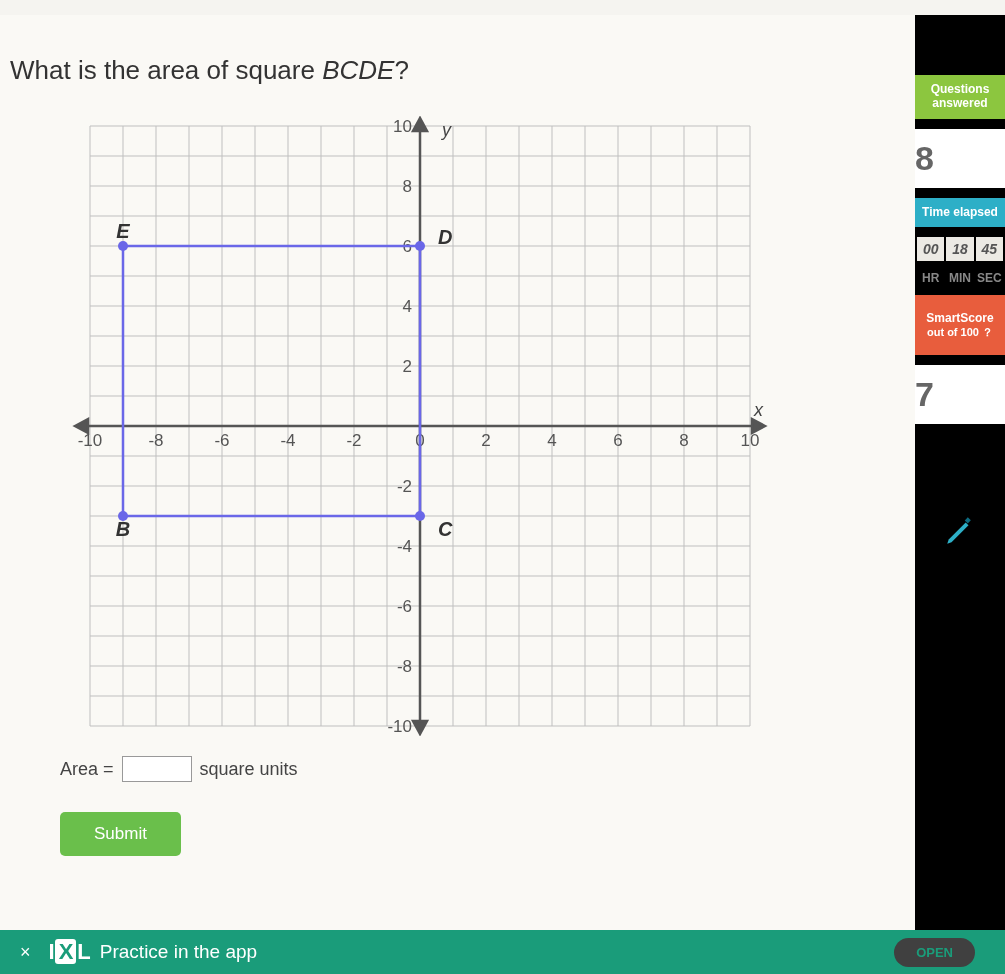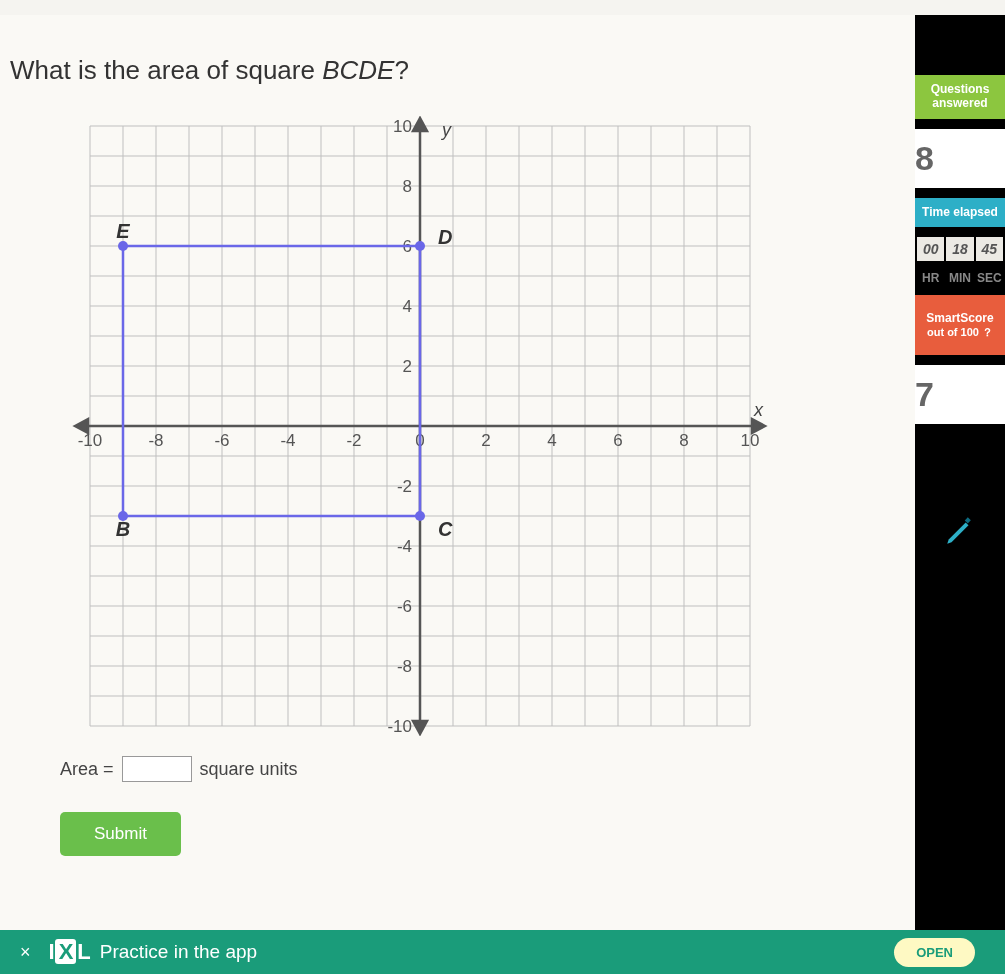--- a/index.html
+++ b/index.html
@@ -32,21 +32,21 @@
 .time-labels { display: flex; gap: 2px; justify-content: center; padding: 0 2px; }
 .time-labels span { flex: 1; text-align: center; font-size: 12px; color: #888; font-weight: 600; }
 .stat-orange { background: #e85d3d; color: #fff; font-weight: 600; line-height: 1.2; padding: 16px 2px; font-size: 12px; }
 .stat-orange small { font-size: 11px; display: block; }
 .pencil { width: 34px; height: 34px; align-self: center; margin-top: 80px; }
 .bottom-banner { position: absolute; bottom: 0; left: 0; right: 0; height: 44px; background: #1a9c7a; color: #fff; display: flex; align-items: center; padding: 0 30px 0 20px; }
 .bb-close { font-size: 18px; margin-right: 18px; cursor: pointer; }
 .bb-logo { font-weight: 800; font-size: 22px; letter-spacing: -1px; }
 .bb-logo .boxed { background: #fff; color: #1a9c7a; padding: 0 4px; border-radius: 3px; margin: 0 1px; }
 .bb-text { margin-left: 10px; font-size: 19px; }
-.bb-open { margin-left: auto; background: #fef9c3; color: #1a9c7a; border-radius: 18px; padding: 7px 22px; font-size: 13px; font-weight: 700; }
+.bb-open { margin-left: auto; background: #404040; color: #1a9c7a; border-radius: 18px; padding: 7px 22px; font-size: 13px; font-weight: 700; }
 </style>
 </head>
 <body>
 
 <div class="topbar"></div>
 <div class="main-wrap">
   <div class="left-panel">
     <div class="question">
       <span>What is the area of square </span><span class="shape-name">BCDE</span><span>?</span>
     </div>

